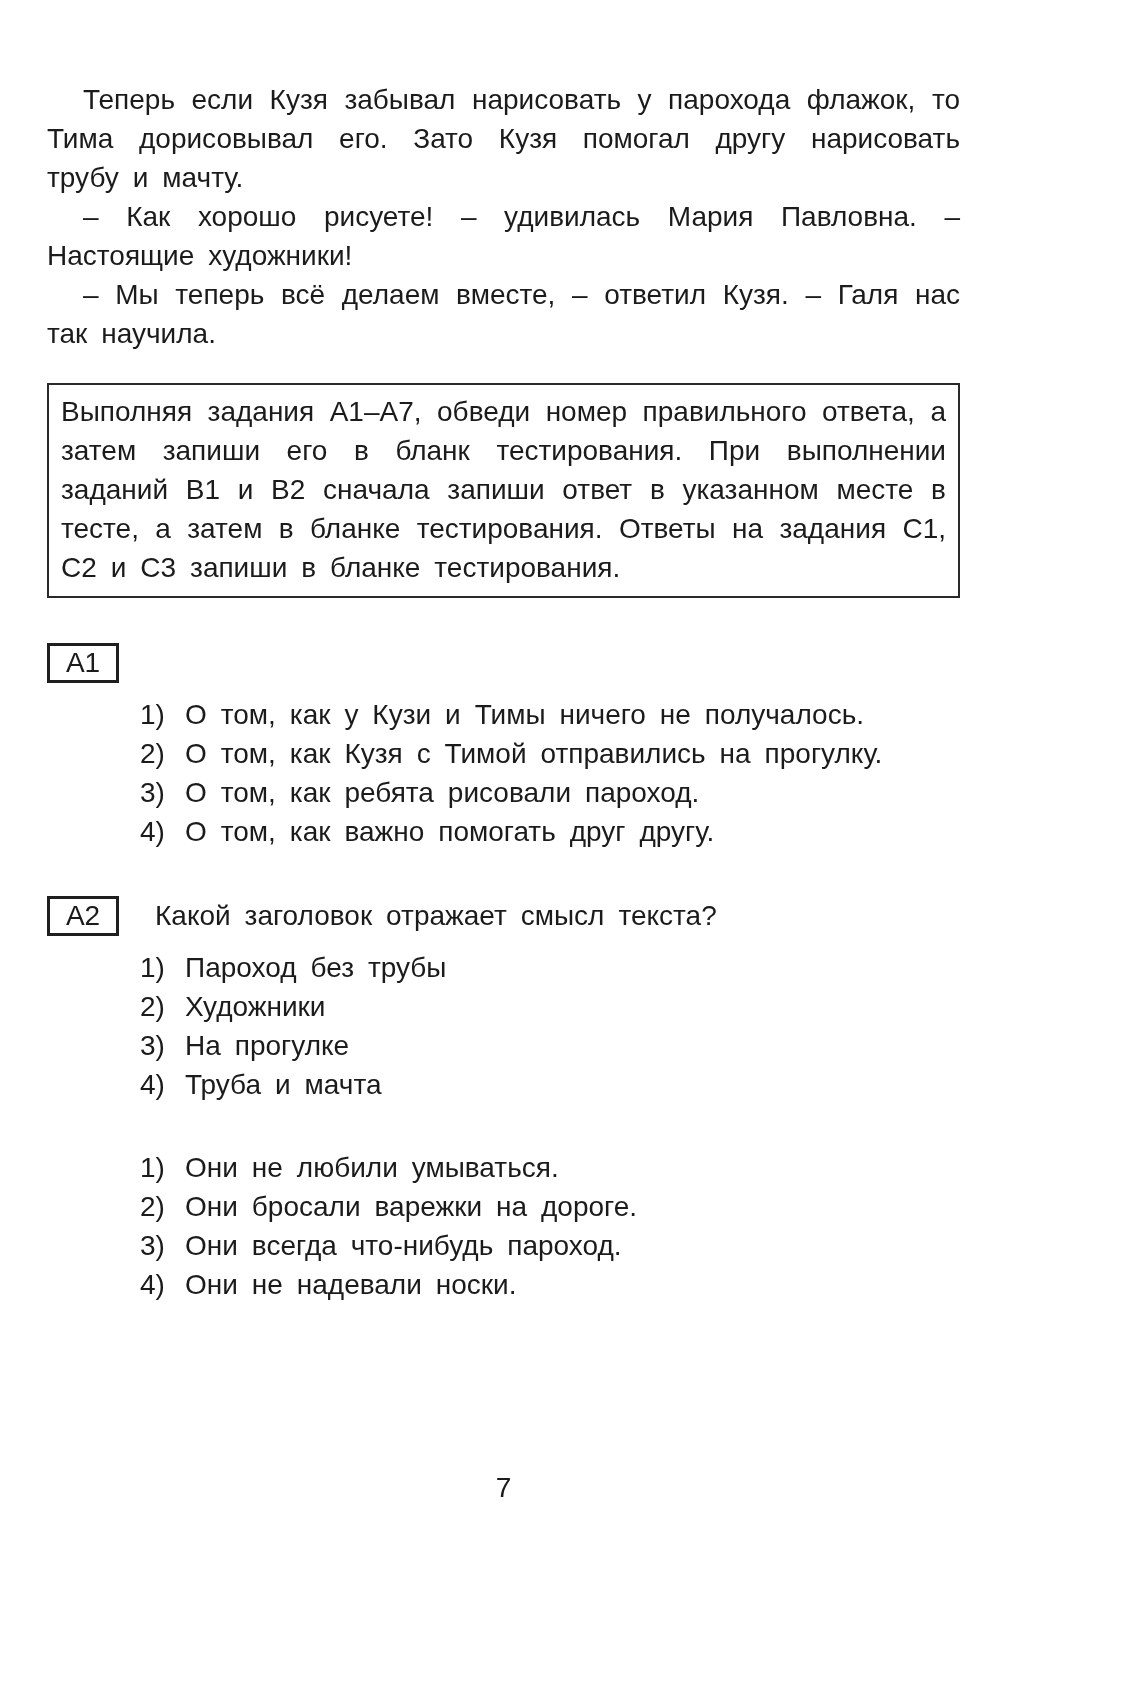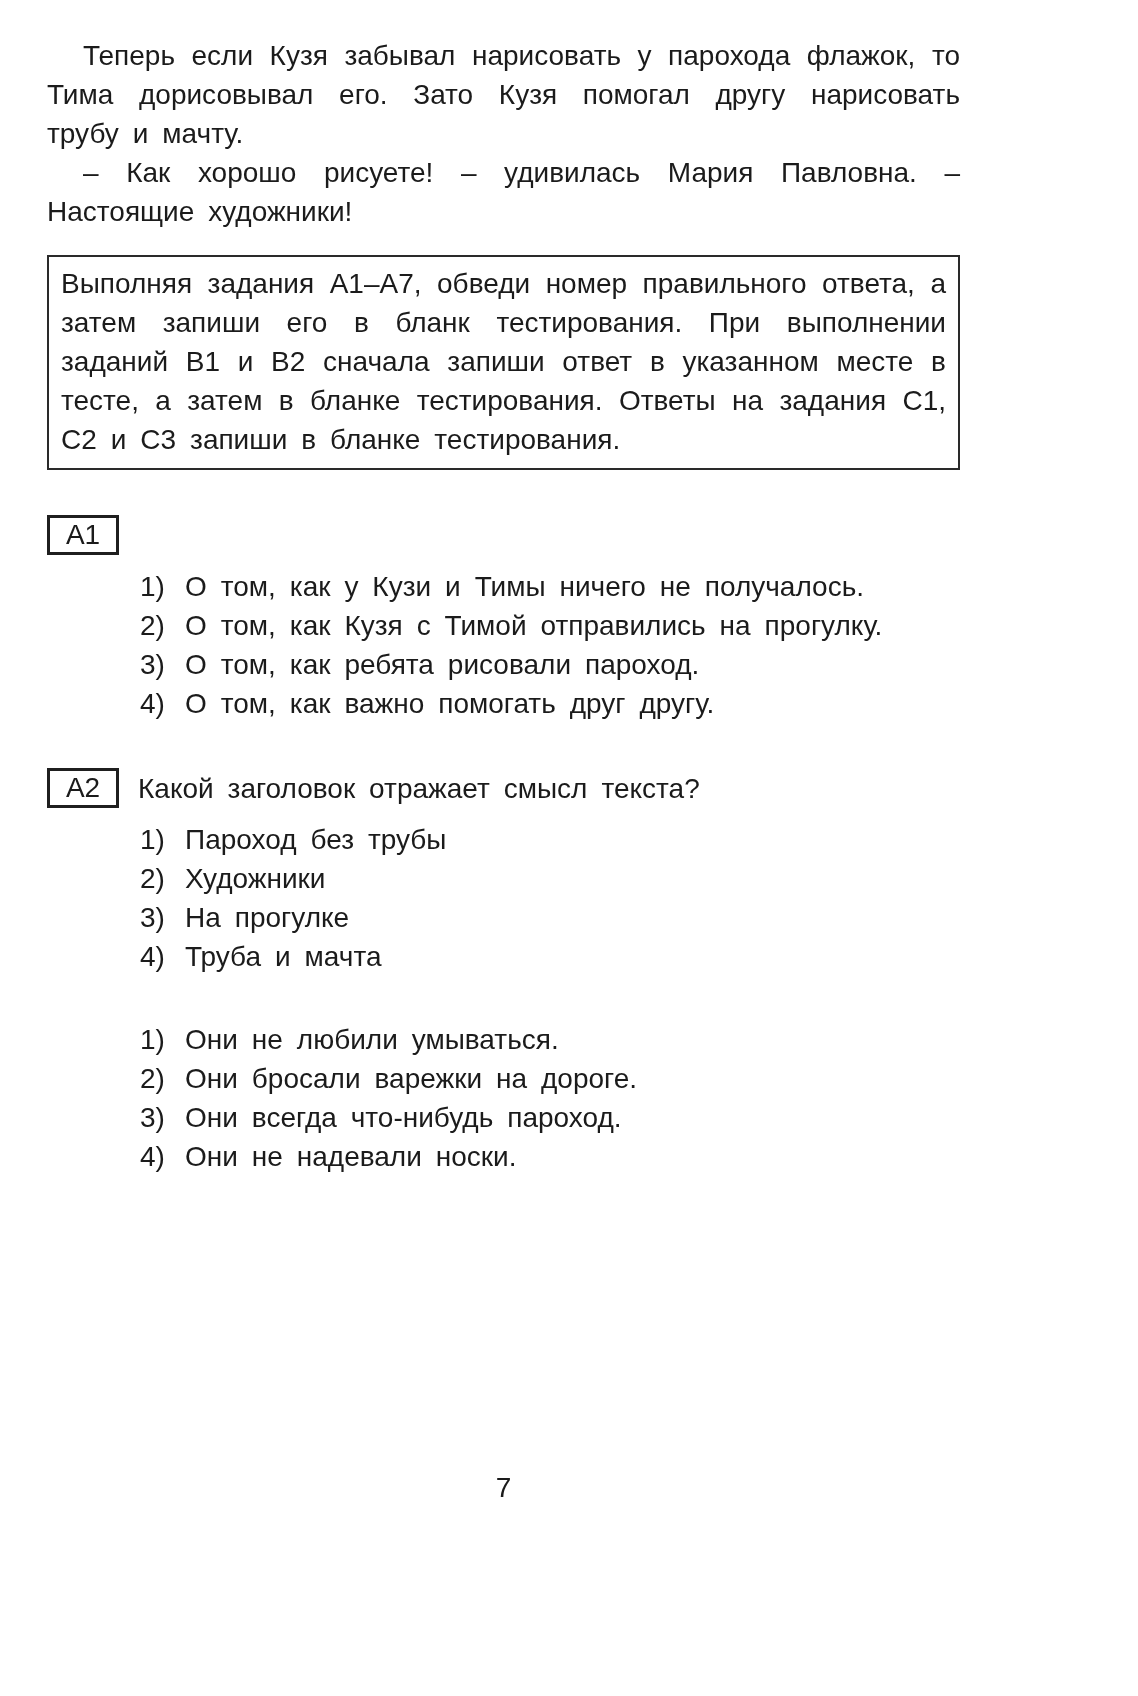--- a/index.html
+++ b/index.html
@@ -16,21 +16,21 @@
     color: #1b1b1b;
     -webkit-font-smoothing: antialiased;
   }
   .page {
     position: absolute;
     top: 0;
     left: 0;
     width: 1138px;
     height: 1696px;
     box-sizing: border-box;
-    padding: 36px 178px 0 47px;
+    padding: 80px 178px 0 47px;
   }
   .content {
     width: 913px;
     font-size: 28px;
     line-height: 39px;
     word-spacing: 0.22em;
   }
   
   .story p {
     margin: 0;
@@ -38,35 +38,35 @@
   }
   .story p.indent {
     text-indent: 36px;
   }
   .attribution {
     margin: 0;
     text-align: right;
   }
   
   .instruction-box {
-    margin-top: 24px;
+    margin-top: 30px;
     border: 2px solid #2a2a2a;
     box-sizing: border-box;
     width: 913px;
     padding: 7px 12px 9px 12px;
     text-align: justify;
   }
   
   .task {
     margin-top: 44px;
   }
   .task-head {
     display: flex;
-    align-items: center;
-    gap: 19px;
+    align-items: flex-start;
+    gap: 36px;
   }
   .task-label {
     flex: 0 0 auto;
     border: 3px solid #1f1f1f;
     box-sizing: border-box;
     min-width: 72px;
     padding: 0 12px;
     line-height: 34px;
     text-align: center;
     margin-top: 1px;
@@ -101,20 +101,21 @@
 </style>
 </head>
 <body>
 
 <div class="page">
   <div class="content">
 
     <div class="story">
       <p class="indent">Теперь если Кузя забывал нарисовать у парохода флажок, то Тима дорисовывал его. Зато Кузя помогал другу нарисовать трубу и мачту.</p>
       <p class="indent">– Как хорошо рисуете! – удивилась Мария Павловна. – Настоящие художники!</p>
+      <p class="indent">– Мы теперь всё делаем вместе, – ответил Кузя. – Галя нас так научила.</p>
     </div>
 
     <div class="instruction-box">
       <span>Выполняя задания А1–А7, обведи номер правильного ответа, а затем запиши его в бланк тестирования. При выполнении заданий В1 и В2 сначала запиши ответ в указанном месте в тесте, а затем в бланке тестирования. Ответы на задания С1, С2 и С3 запиши в бланке тестирования.</span>
     </div>
 
     <div class="task">
       <div class="task-head">
         <div class="task-label">А1</div>
       </div>

